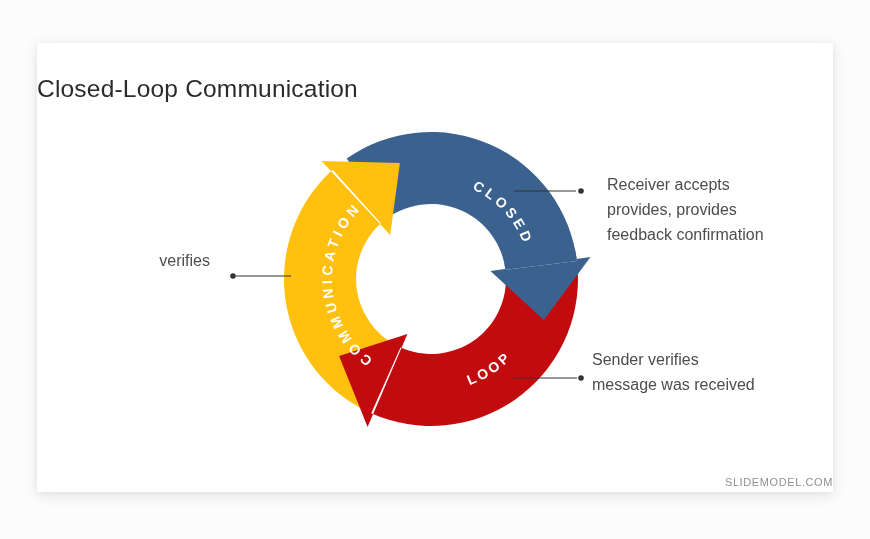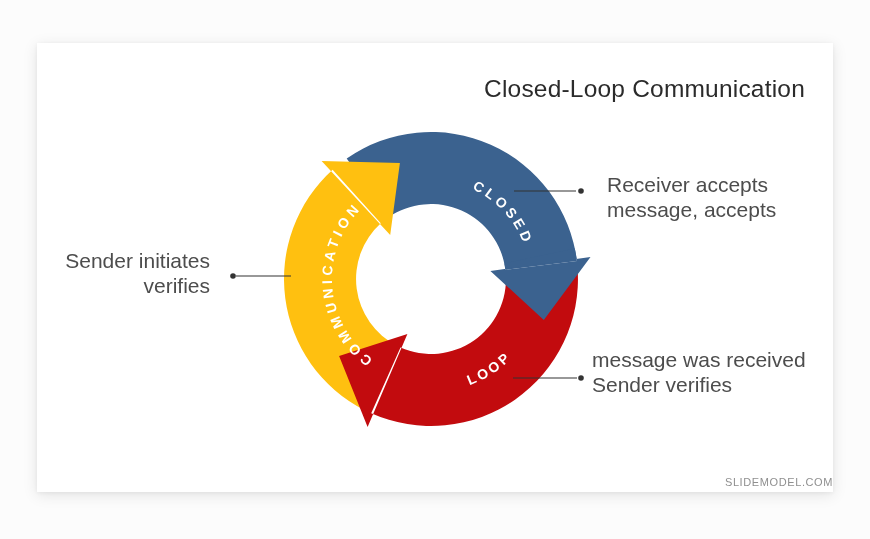--- a/index.html
+++ b/index.html
@@ -8,34 +8,34 @@
     background:#fcfcfc; overflow:hidden;
     font-family:"Liberation Sans", sans-serif;
   }
   .slide-card {
     position:absolute; left:37px; top:43px; width:796px; height:449px;
     background:#ffffff;
     box-shadow:0 3px 14px rgba(0,0,0,0.10), 0 1px 4px rgba(0,0,0,0.05);
   }
   .slide-title {
     position:absolute; left:0; right:28px; top:32px;
-    text-align:right; font-size:24.5px; font-weight:400;
+    text-align:left; font-size:24.5px; font-weight:400;
     color:#2b2b2b; letter-spacing:0.2px;
   }
   .diagram-svg { position:absolute; left:241px; top:109px; }
   .connector-svg { position:absolute; left:0; top:0; pointer-events:none; }
   .arc-label {
     font-family:"Liberation Sans", sans-serif;
     font-weight:bold; font-size:14px;
   }
   .ls-closed { letter-spacing:3.5px; }
   .ls-comm   { letter-spacing:4px; }
   .ls-loop   { letter-spacing:3px; }
   .callout {
-    position:absolute; font-size:21px; line-height:25px;
+    position:absolute; font-size:16px; line-height:25px;
     color:#4d4d4d;
   }
   .co-receiver  { left:607px; top:172px; width:215px; text-align:left; }
   .co-initiates { left:40px;  top:248px; width:170px; text-align:right; }
   .co-verifies  { left:592px; top:347px; width:235px; text-align:left; }
   .watermark {
     position:absolute; right:37px; top:476px;
     font-size:11px; letter-spacing:0.6px; color:#8f8f8f;
   }
 </style>
@@ -83,28 +83,28 @@
 
     <line x1="236" y1="276" x2="291" y2="276" stroke-width="1.2" stroke="#333333"></line>
     <circle cx="233" cy="276" r="2.8" fill="#333333"></circle>
 
     <line x1="513" y1="378" x2="577" y2="378" stroke-width="1.2" stroke="#333333"></line>
     <circle cx="581" cy="378" r="2.8" fill="#333333"></circle>
   </svg>
 
   <div class="callout co-receiver">
     <div>Receiver accepts</div>
-    <div>message, accepts</div>
+    <div>provides, provides</div>
+    <div>feedback confirmation</div>
   </div>
 
   <div class="callout co-initiates">
-    <div>Sender initiates</div>
     <div>verifies</div>
   </div>
 
   <div class="callout co-verifies">
+    <div>Sender verifies</div>
     <div>message was received</div>
-    <div>Sender verifies</div>
   </div>
 
   <div class="watermark">SLIDEMODEL.COM</div>
 
 </div>
 
 </body></html>

